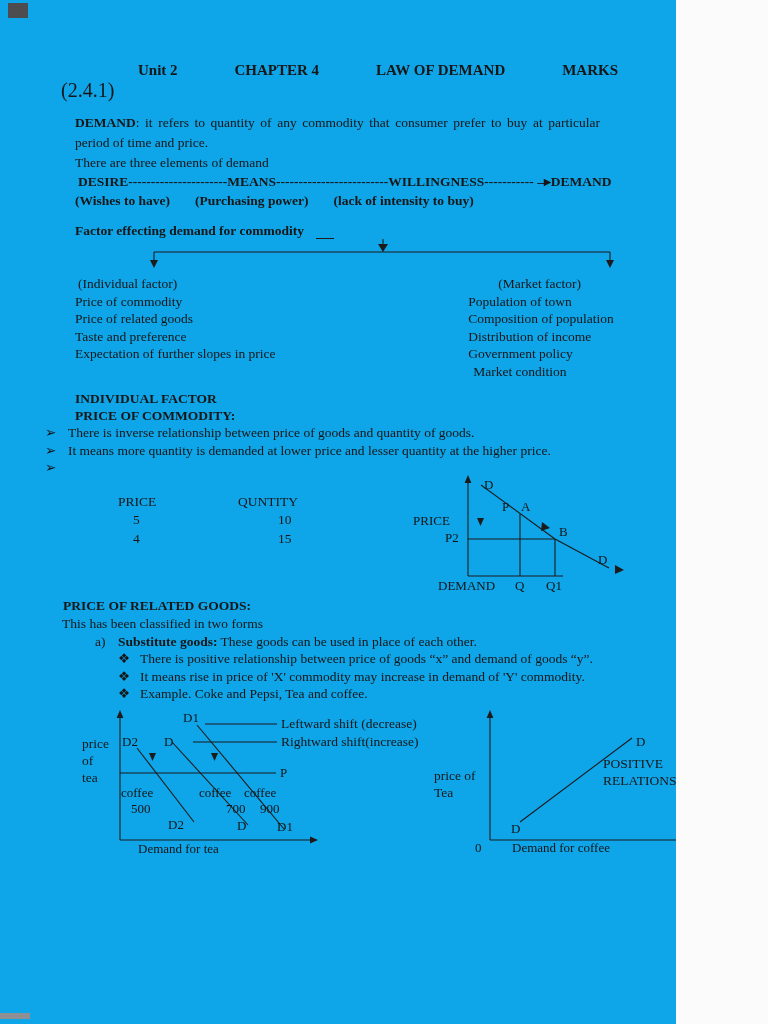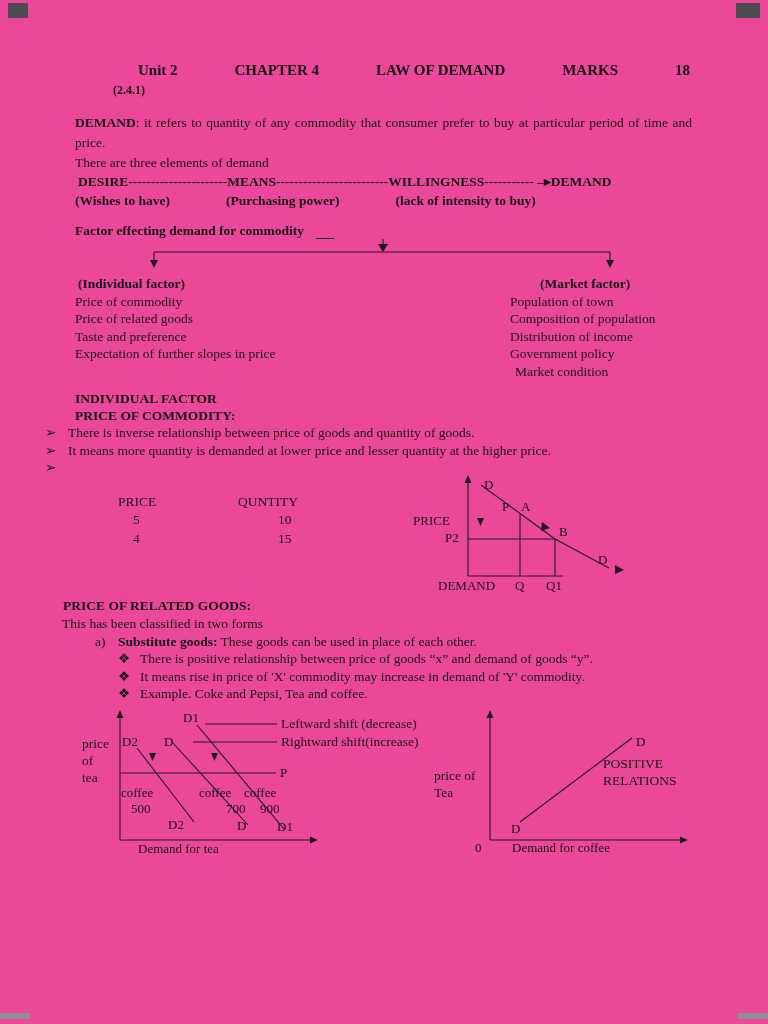--- a/index.html
+++ b/index.html
@@ -1,38 +1,38 @@
 <!DOCTYPE html>
 <html><head>
 <meta charset="utf-8">
 <style>
   html,body{margin:0;padding:0}
   body{width:768px;height:1024px;background:#fbfbfb;font-family:"Liberation Serif",serif;color:#161616}
-  .page{position:relative;width:768px;height:1024px;background:#ec4899;overflow:hidden}
+  .page{position:relative;width:676px;height:1024px;background:#0ea5e9;overflow:hidden}
   .corner{position:absolute;background:#4d4d4f}
   .corner.tl{left:8px;top:3px;width:20px;height:15px}
   .corner.tr{left:736px;top:3px;width:24px;height:15px}
   .strip{position:absolute;background:#909094;height:6px;top:1013px}
   .strip.bl{left:0;width:30px}
   .strip.br{left:737px;width:31px}
   .content{position:relative;padding-top:60px;font-size:13.5px;line-height:19px}
   .hdr{display:flex;justify-content:space-between;margin-left:138px;width:552px;font-weight:700;font-size:15px;line-height:20px}
-  .sec{margin-left:113px;font-weight:700;font-size:12px;line-height:21px}
+  .sec{margin-left:61px;font-weight:400;font-size:20px;line-height:21px}
   .para{margin:12px 76px 0 75px;text-align:justify;line-height:20px}
   .line{margin-left:75px}
   .flowline{margin-left:78px;font-weight:700;white-space:nowrap}
-  .flowsub{display:flex;gap:56px;margin-left:75px;font-weight:700}
+  .flowsub{display:flex;gap:25px;margin-left:75px;font-weight:700}
   .factor-head{margin-left:75px;margin-top:12px;font-weight:700;display:flex;align-items:flex-end;line-height:17px}
   .dash{width:18px;height:1.5px;background:#1c1c1c;margin-left:12px}
   .connector{position:relative;height:36px}
   .connector svg{position:absolute;left:150px;top:0}
   .cols{display:flex;margin-left:75px;line-height:17.5px}
   .col-ind{width:360px}
   .col-mkt{width:235px;margin-left:75px}
-  .col-title{font-weight:700}
+  .col-title{font-weight:400}
   .ind-title{padding-left:3px}
   .mkt-title{padding-left:30px}
   .h1{margin-left:75px;margin-top:10px;font-weight:700;line-height:17px}
   .h2{margin-left:75px;font-weight:700;line-height:17px}
   .h2.out{margin-left:63px}
   .bullet{display:flex;margin-left:45px;line-height:17.5px}
   .bullet .bi{width:23px;flex:none}
   .intro-line{margin-left:62px}
   .item-a{margin-left:95px;line-height:17.5px}
   .item-a .marker{display:inline-block;width:23px}

